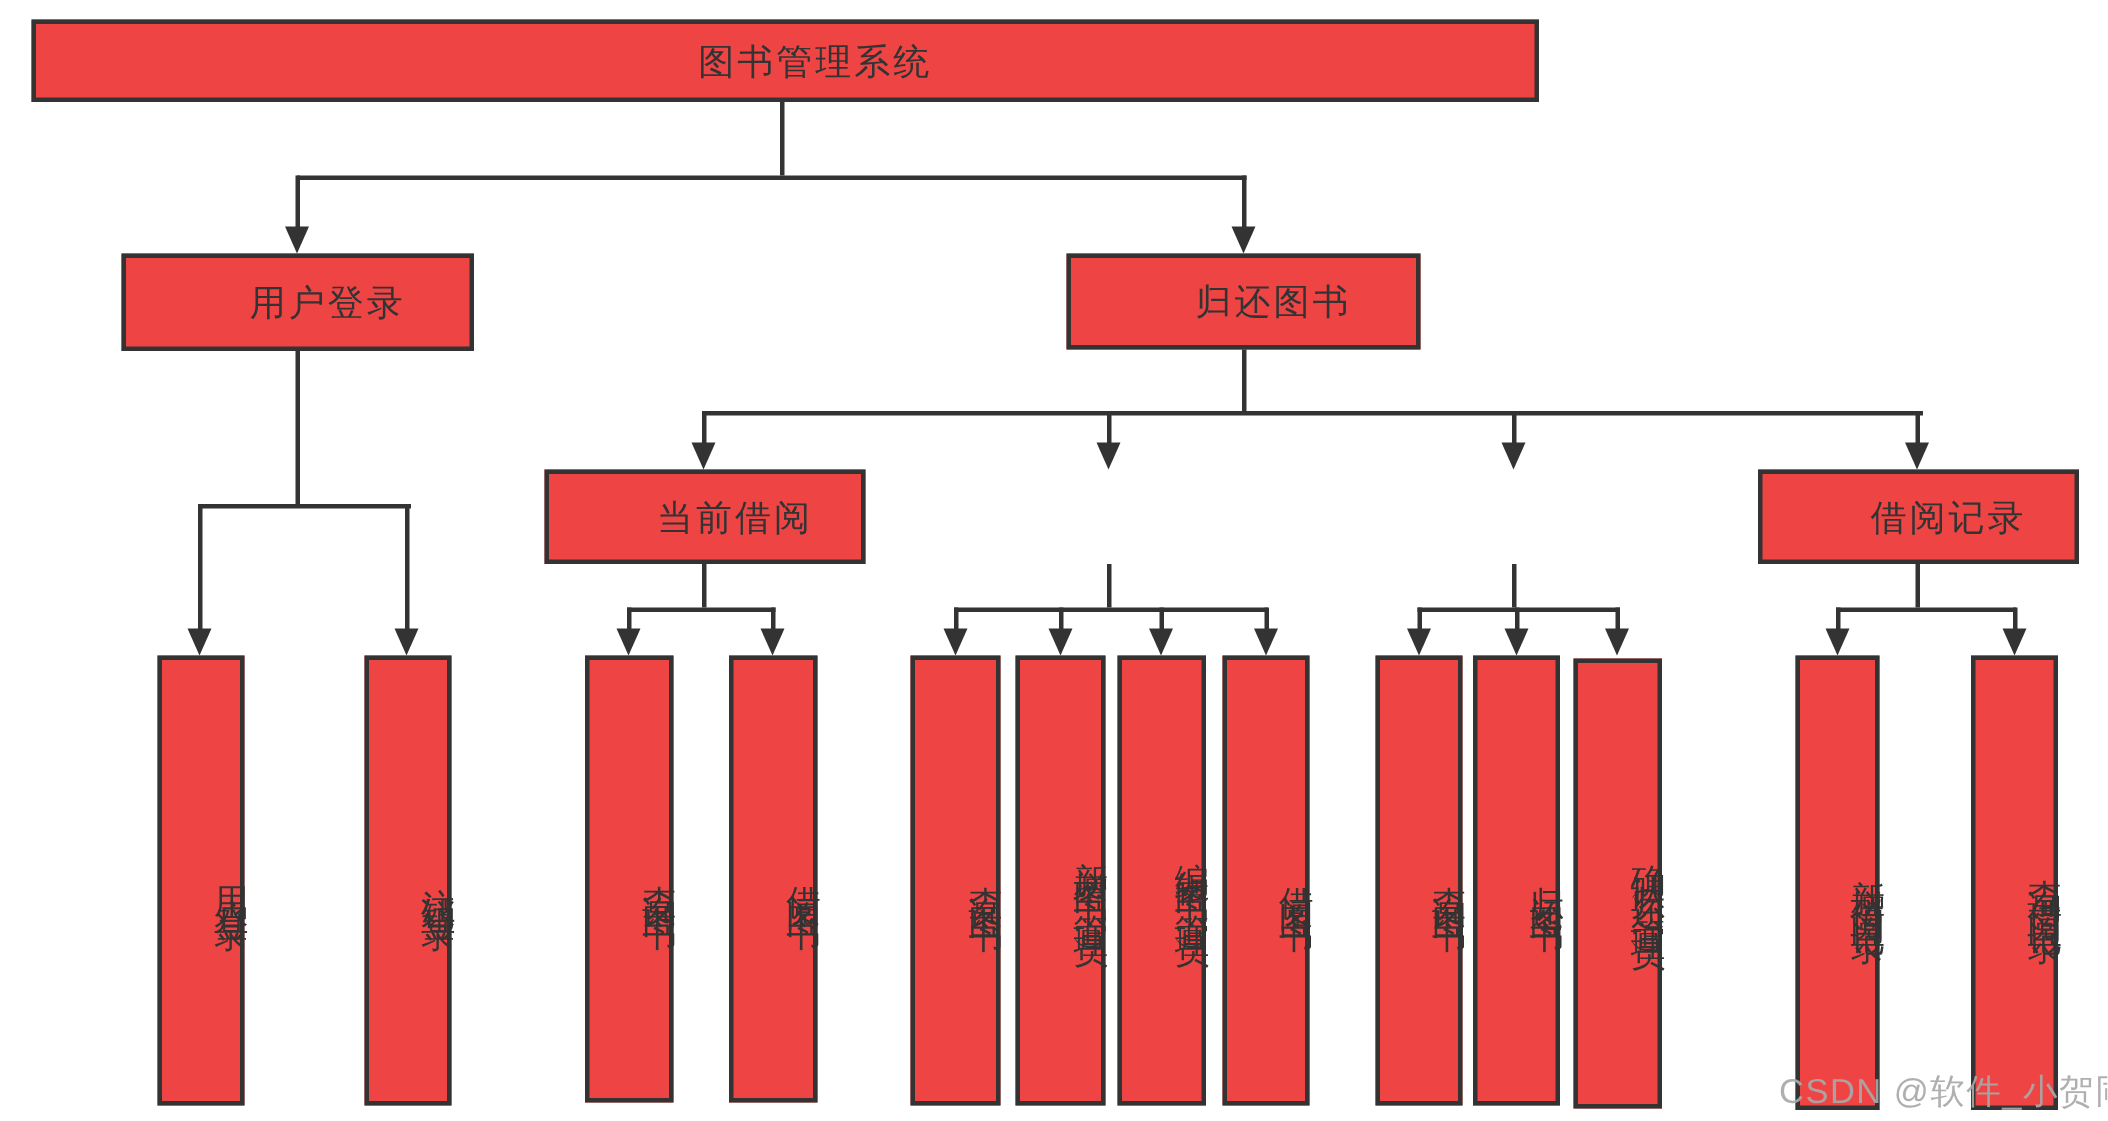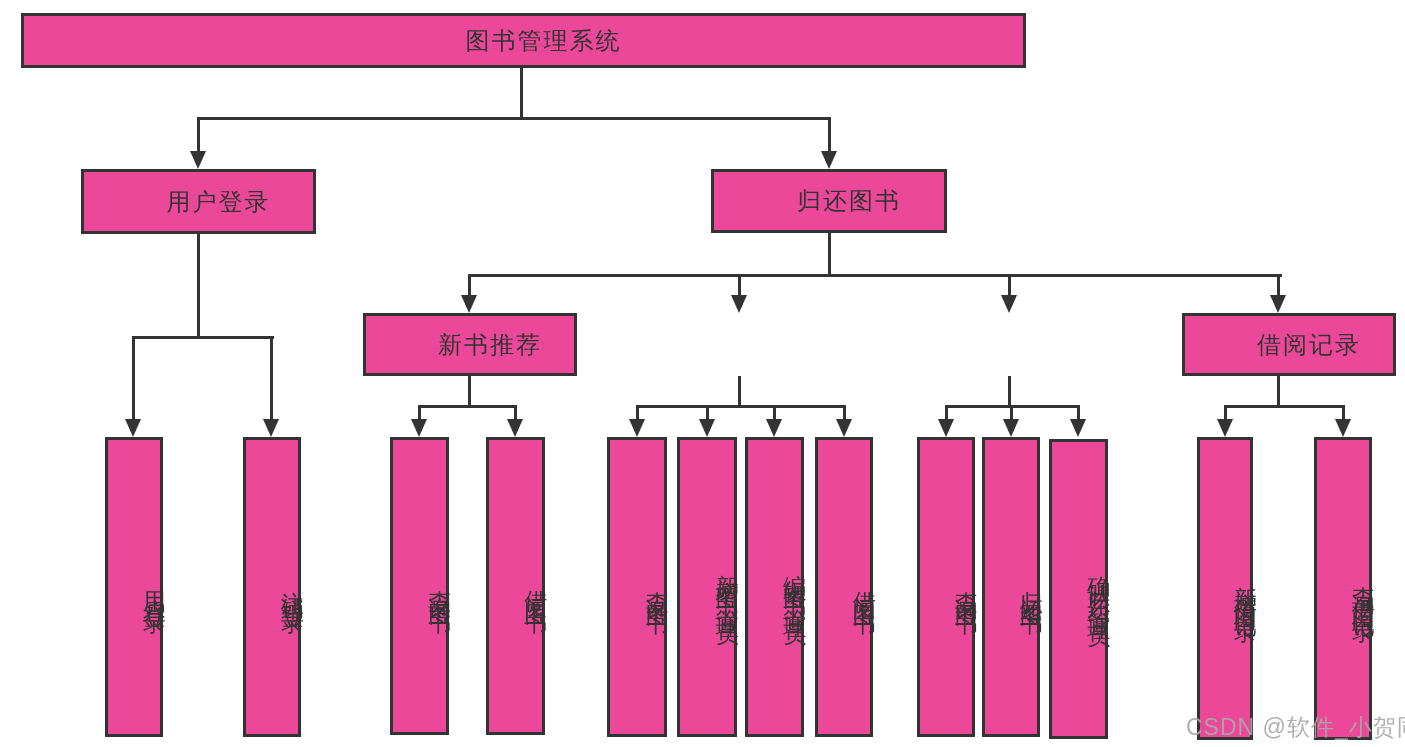--- a/index.html
+++ b/index.html
@@ -10,21 +10,21 @@
   }
   .canvas {
     position: relative;
     width: 1405px;
     height: 747px;
     background: #ffffff;
     overflow: hidden;
   }
   .box {
     position: absolute;
-    background: #ec4899;
+    background: #ef4444;
     border: 3px solid #333333;
     display: flex;
     align-items: center;
     justify-content: center;
     color: #333333;
     padding-left: 40px;
   }
   .hbox { font-size: 24px; letter-spacing: 2px; }
   .vbox {
     font-size: 23px;
@@ -96,23 +96,23 @@
   <div class="line" style="left:468px; top:274px; width:3px; height:23px;"></div>
   <div class="line" style="left:738px; top:274px; width:3px; height:23px;"></div>
   <div class="line" style="left:1008px; top:274px; width:3px; height:23px;"></div>
   <div class="line" style="left:1277px; top:274px; width:3px; height:23px;"></div>
   <div class="arrow" style="left:461px; top:295px;"></div>
   <div class="arrow" style="left:731px; top:295px;"></div>
   <div class="arrow" style="left:1001px; top:295px;"></div>
   <div class="arrow" style="left:1270px; top:295px;"></div>
 
   <div class="box hbox" style="left:363px; top:313px; width:214px; height:63px;">
-    <span>新书推荐</span>
+    <span>当前借阅</span>
   </div>
-  <div class="box hbox" style="left:1172px; top:313px; width:214px; height:63px;margin-left:10px;">
+  <div class="box hbox" style="left:1172px; top:313px; width:214px; height:63px;">
     <span>借阅记录</span>
   </div>
 
   <div class="line" style="left:468px; top:376px; width:3px; height:29px;"></div>
   <div class="line" style="left:418px; top:405px; width:99px; height:3px;"></div>
   <div class="line" style="left:418px; top:405px; width:3px; height:16px;"></div>
   <div class="line" style="left:514px; top:405px; width:3px; height:16px;"></div>
   <div class="arrow" style="left:411px; top:419px;"></div>
   <div class="arrow" style="left:507px; top:419px;"></div>
 

